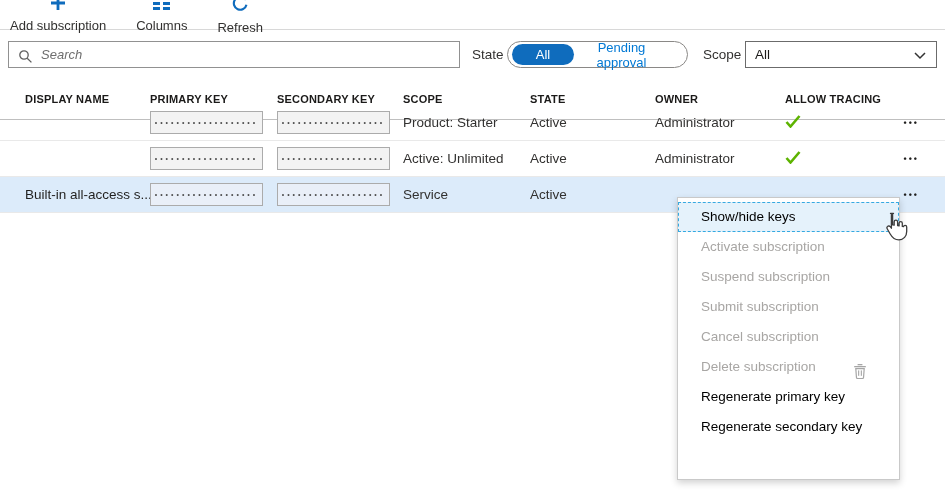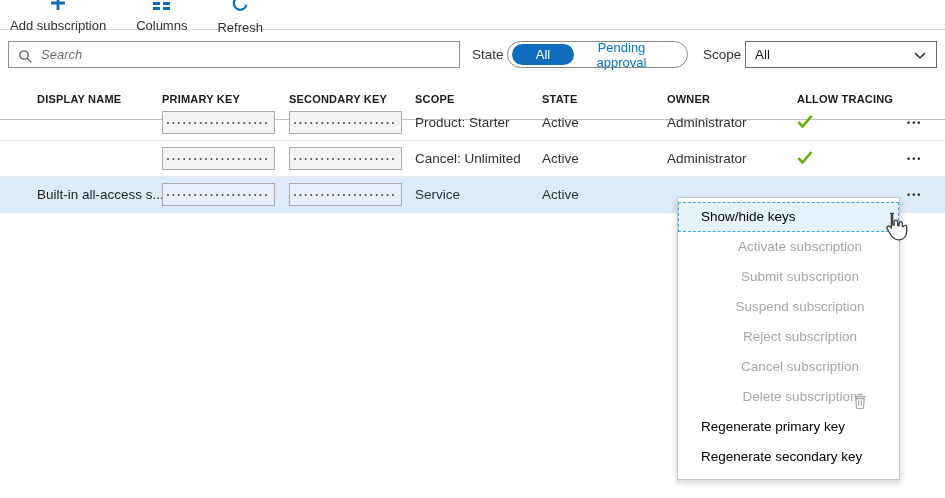--- a/index.html
+++ b/index.html
@@ -20,39 +20,39 @@
   .flabel { position:absolute; top:16px; font-size:13.5px; color:#323130; }
   .state-label { left:472px; }
   .scope-label { left:703px; }
   .state-toggle { position:absolute; left:507px; top:10px; width:181px; height:27px; border:1px solid #8a8886; border-radius:14px; display:flex; align-items:center; background:#fff; }
   .seg-all { margin-left:4px; width:62px; height:21px; line-height:21px; border-radius:11px; background:#0f6cbd; color:#fff; text-align:center; font-size:13px; cursor:pointer; }
   .seg-pending { flex:1; text-align:center; font-size:13px; color:#0078d4; cursor:pointer; padding-right:18px; }
   .scope-select { position:absolute; left:745px; top:10px; width:192px; height:27px; border:1px solid #6b6b6b; background:#fff; display:flex; align-items:center; padding-left:9px; font-size:13.5px; color:#1b1a19; cursor:pointer; }
   .scope-select svg { position:absolute; right:10px; top:10px; }
 
   
-  .grid { display:grid; grid-template-columns:125px 127px 126px 127px 125px 130px 110px 1fr; padding-left:37px; align-items:center; }
+  .grid { display:grid; grid-template-columns:125px 127px 126px 127px 125px 130px 110px 1fr; padding-left:25px; align-items:center; }
   .thead { position:absolute; top:78px; left:0; width:945px; height:42px; border-bottom:1px solid #bfbfbf; }
   .thead .hcell { font-size:11px; font-weight:700; color:#1b1a19; letter-spacing:.2px; }
   .rows { position:absolute; top:105px; left:0; width:945px; }
   .row { height:36px; border-bottom:1px solid #e9e9e9; }
   .row.selected { background:#dcebfa; }
   .cell { font-size:13.5px; color:#323130; white-space:nowrap; overflow:hidden; }
   .cell.name { color:#201f1e; }
   .keybox { display:inline-flex; align-items:center; justify-content:center; width:113px; height:23px; background:#f3f3f3; border:1px solid #ababab; overflow:hidden; }
   .row.selected .keybox { background:#e9eff8; }
   .dots { font-size:7px; letter-spacing:3px; color:#4f4f4f; white-space:nowrap; }
   .cell.more { display:flex; justify-content:flex-end; padding-right:26px; overflow:visible; }
   .more-btn { font-size:9px; letter-spacing:2px; color:#201f1e; font-weight:700; cursor:pointer; }
 
   
   .menu { position:absolute; left:677px; top:197px; width:223px; height:283px; background:#fff; border:1px solid #c9c9c9; box-shadow:0 3px 7px rgba(0,0,0,.18); padding-top:4px; z-index:5; }
   .mi { position:relative; height:30px; line-height:30px; padding-left:23px; font-size:13.5px; color:#000000; cursor:pointer; white-space:nowrap; }
   .mi.focused { background:#e5f2fb; outline:1px dashed #35a9e1; outline-offset:-1px; }
-  .mi.disabled { color:#a8a6a4; cursor:default;text-align:center; }
+  .mi.disabled { color:#a8a6a4; cursor:default; }
   .mi .trash { position:absolute; right:32px; top:8px; }
 
   .cursor { position:absolute; left:881px; top:211px; z-index:9; }
 </style>
 </head>
 <body>
 
 <div id="stage">
 
   <div class="toolbar">
@@ -145,21 +145,21 @@
     </div>
 
     <div class="row grid">
       <div class="cell name"></div>
       <div class="cell"><span class="keybox">
             <span class="dots">•••••••••••••••••••</span>
           </span></div>
       <div class="cell"><span class="keybox">
             <span class="dots">•••••••••••••••••••</span>
           </span></div>
-      <div class="cell">Cancel: Unlimited</div>
+      <div class="cell">Active: Unlimited</div>
       <div class="cell">Active</div>
       <div class="cell">Administrator</div>
       <div class="cell"><svg width="16" height="13" viewBox="0 0 16 13">
             <path d="M1.5 7l4 4.5L14.5 1" fill="none" stroke="#5db300" stroke-width="2.6"></path>
           </svg></div>
       <div class="cell more">
           <span class="more-btn">•••</span>
         </div>
     </div>
 
@@ -178,23 +178,22 @@
       <div class="cell more">
           <span class="more-btn">•••</span>
         </div>
     </div>
 
   </div>
 
   <div class="menu">
     <div class="mi focused">Show/hide keys</div>
     <div class="mi disabled">Activate subscription</div>
+    <div class="mi disabled">Suspend subscription</div>
     <div class="mi disabled">Submit subscription</div>
-    <div class="mi disabled">Suspend subscription</div>
-    <div class="mi disabled">Reject subscription</div>
     <div class="mi disabled">Cancel subscription</div>
     <div class="mi disabled">
       <span>Delete subscription</span>
       <span class="trash"><svg width="14" height="15" viewBox="0 0 14 15">
             <g fill="#a6a6a6">
               <rect x="4.6" y="0" width="4.8" height="1.3"></rect>
               <rect x="1.2" y="2" width="11.6" height="1.3"></rect>
             </g>
             <path d="M2.8 4.6h8.4l-.65 8.8c-.05.65-.55 1.1-1.2 1.1H4.65c-.65 0-1.15-.45-1.2-1.1L2.8 4.6z" fill="none" stroke="#a6a6a6" stroke-width="1.2"></path>
             <rect x="5.1" y="6.4" width="1.1" height="5.4" fill="#a6a6a6"></rect>

